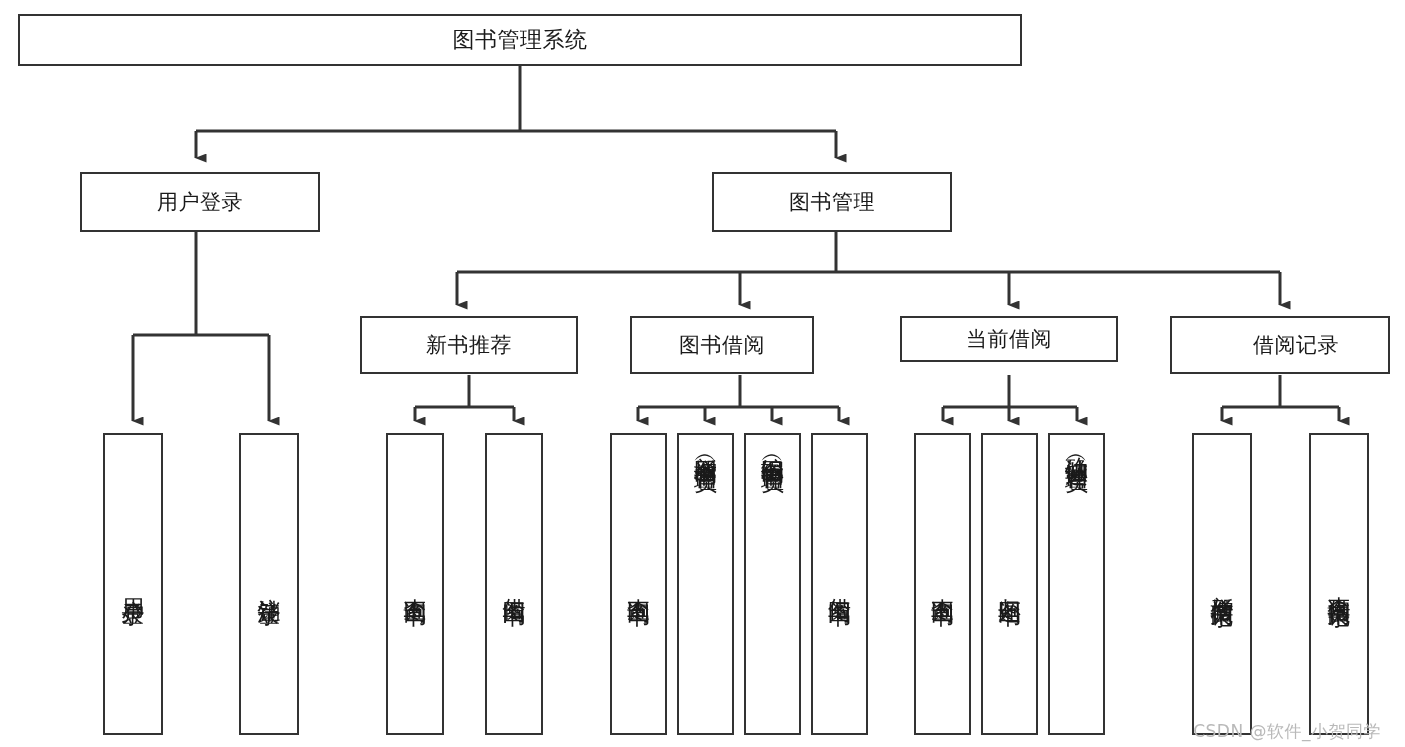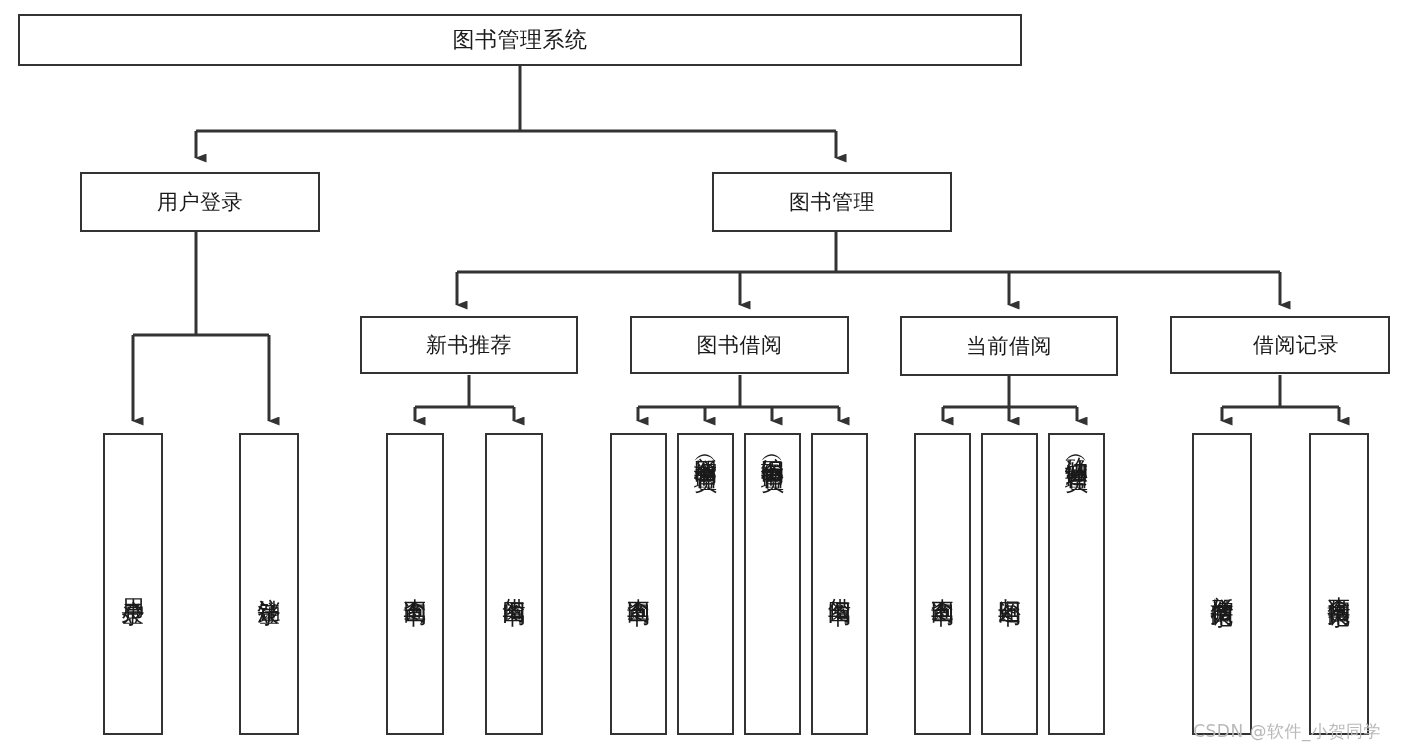--- a/index.html
+++ b/index.html
@@ -139,24 +139,24 @@
   <div class="node node-h" style="left:80px; top:172px; width:240px; height:60px;">
     <span class="node-label">用户登录</span>
   </div>
   <div class="node node-h" style="left:360px; top:316px; width:218px; height:58px;">
     <span class="node-label">新书推荐</span>
   </div>
 
   <div class="node node-h" style="left:712px; top:172px; width:240px; height:60px;">
     <span class="node-label">图书管理</span>
   </div>
-  <div class="node node-h" style="left:630px; top:316px; width:219px; height:58px;">
+  <div class="node node-h" style="left:630px; top:316px; width:184px; height:58px;">
     <span class="node-label">图书借阅</span>
   </div>
-  <div class="node node-h" style="left:900px; top:316px; width:218px; height:60px;">
+  <div class="node node-h" style="left:900px; top:316px; width:218px; height:46px;">
     <span class="node-label">当前借阅</span>
   </div>
   <div class="node node-h" style="left:1170px; top:316px; width:220px; height:58px;padding-left:32px;">
     <span class="node-label">借阅记录</span>
   </div>
 
   <div class="node node-v vcentered" style="left:103px; top:433px; width:60px; height:302px;">
     <span class="node-label">用户登录</span>
   </div>
   <div class="node node-v vcentered" style="left:239px; top:433px; width:60px; height:302px;">

